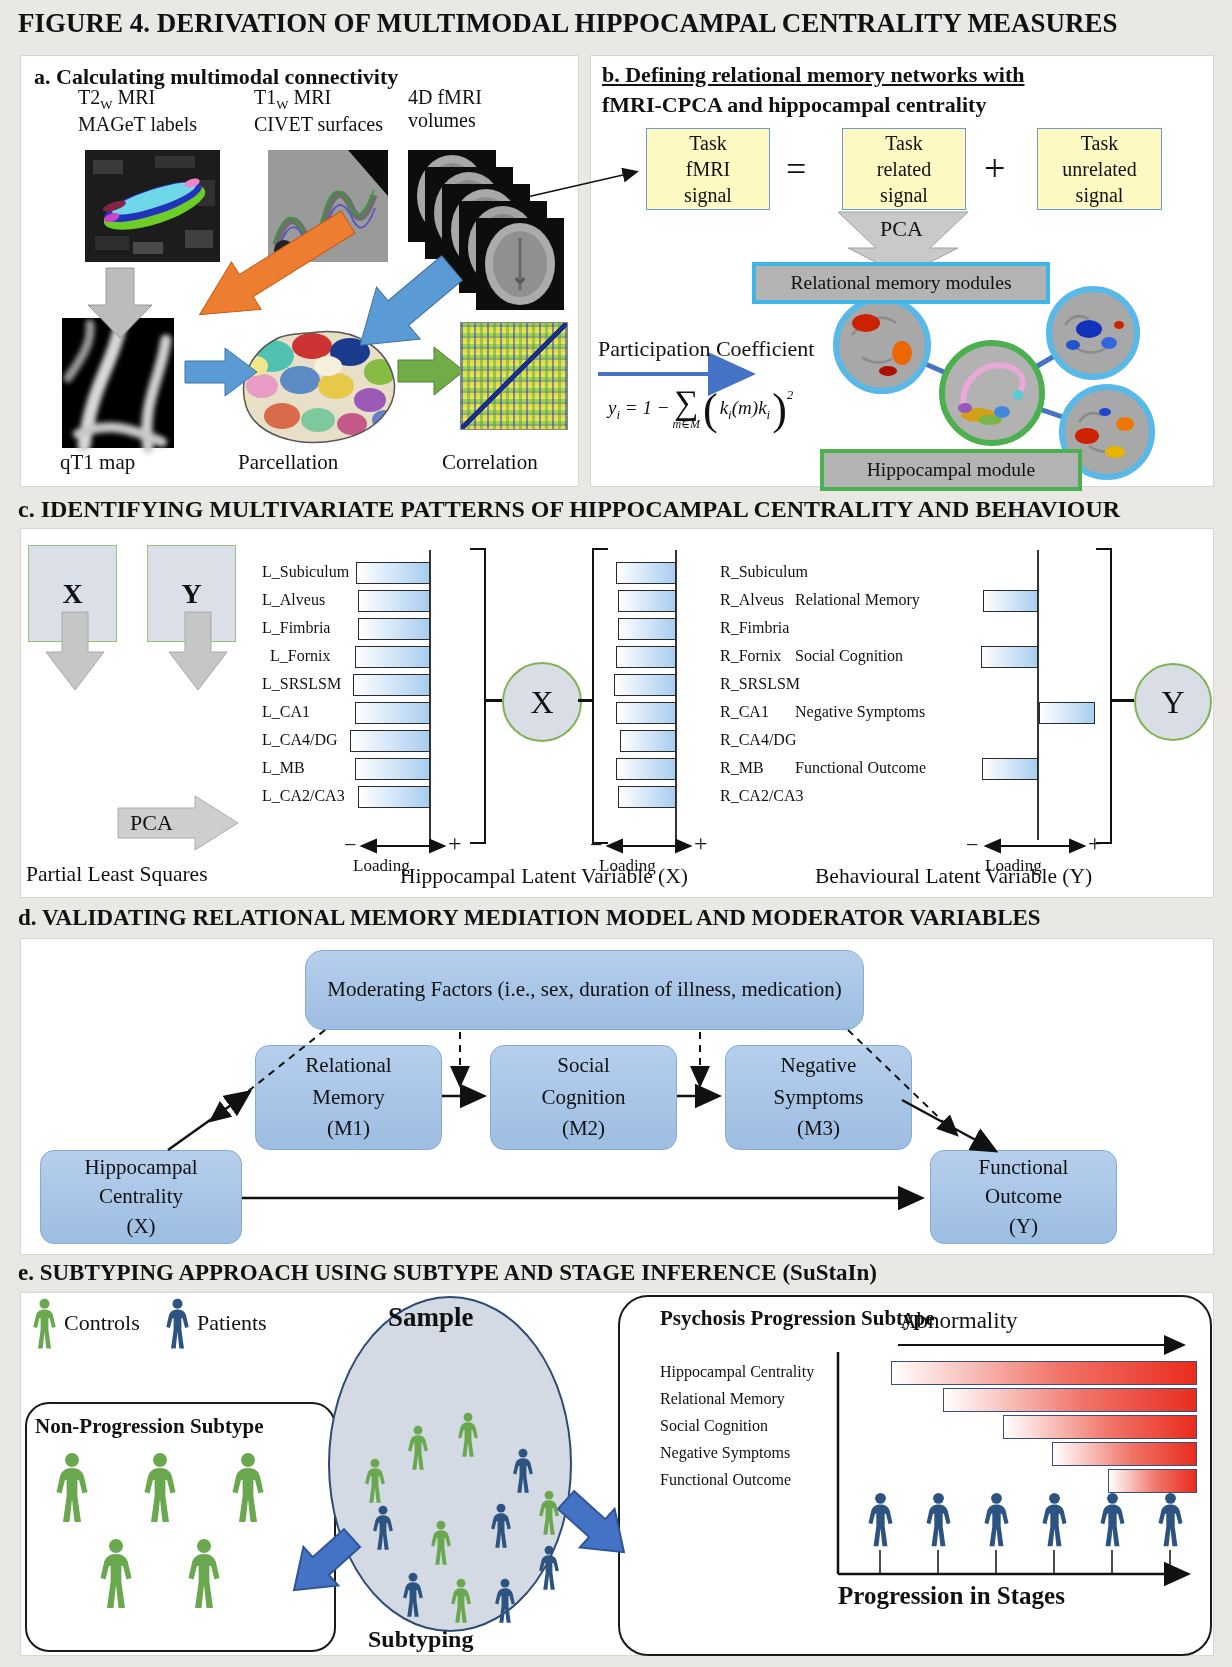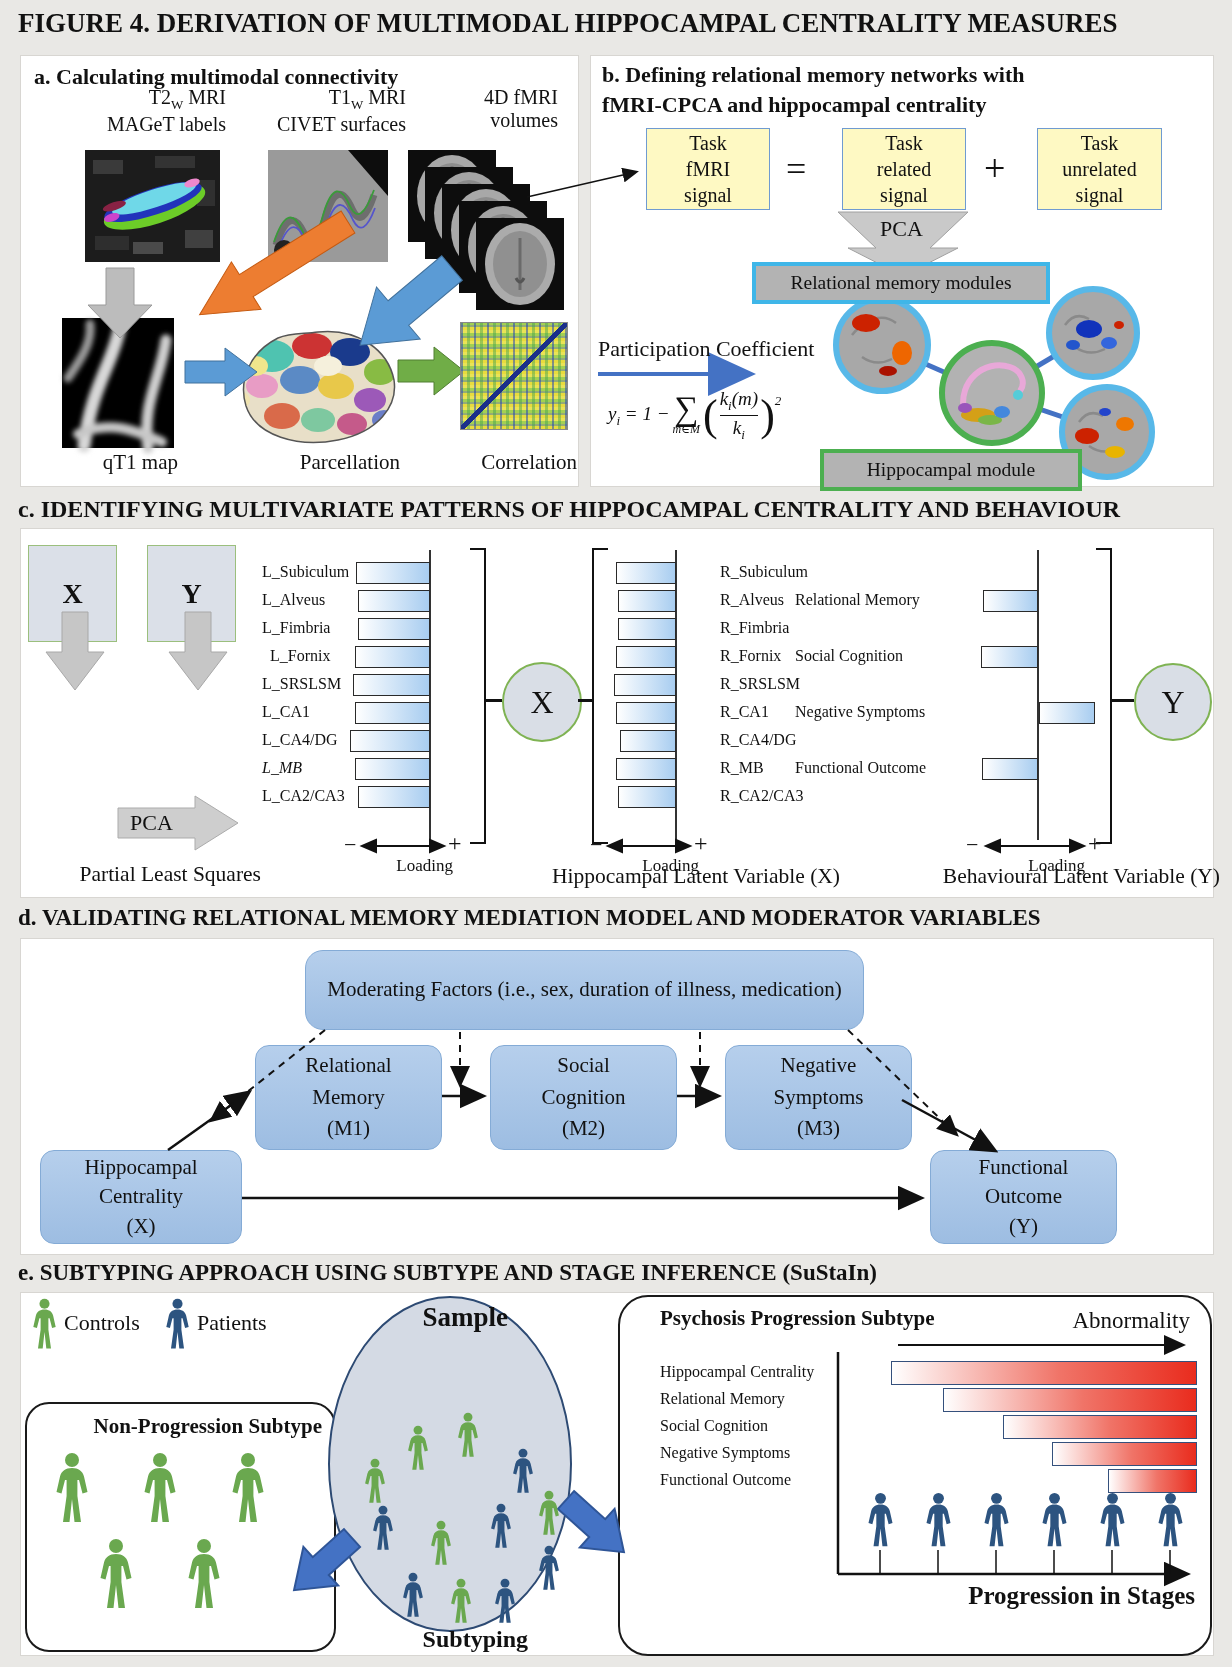--- a/index.html
+++ b/index.html
@@ -3,21 +3,21 @@
 <meta charset="utf-8">
 <style>
   html,body{margin:0;padding:0;background:#e9e8e5;}
   #page{position:relative;width:1232px;height:1667px;background:#e9e8e5;
         font-family:"Liberation Serif","DejaVu Serif",serif;color:#111;overflow:hidden;}
   .abs{position:absolute;}
   .panel{position:absolute;background:#ffffff;border:1px solid #d8d6d2;z-index:0;}
   #overlay{position:absolute;left:0;top:0;z-index:2;pointer-events:none;}
   .z1{z-index:1;} .z3{z-index:3;}
   .hdr{font-weight:bold;z-index:3;}
-  .center{text-align:right;}
+  .center{text-align:left;}
   .ml{white-space:pre-line;}
   .eqbox{background:#fef9c3;border:1.5px solid #6f9bd1;display:flex;align-items:center;justify-content:center;
          text-align:center;font-size:20px;line-height:1.3;z-index:1;position:absolute;}
   .graybox{background:#b3b3b3;display:flex;align-items:center;justify-content:center;font-size:19.5px;z-index:3;position:absolute;}
   .medbox{background:linear-gradient(#b6cfec,#9dbde2);border:1.5px solid #84abd6;border-radius:14px;
           display:flex;align-items:center;justify-content:center;text-align:center;font-size:21px;line-height:1.5;z-index:1;position:absolute;}
   .plsbox{background:#dbe0e8;border:1.5px solid #9bbf7d;display:flex;align-items:center;justify-content:center;z-index:1;position:absolute;}
   .circleXY{background:#d9dee6;border:2.5px solid #7fb353;border-radius:50%;display:flex;align-items:center;justify-content:center;
             font-size:32px;z-index:3;position:absolute;}
   .bar{position:absolute;height:20px;border:1.2px solid #2a2a2a;background:linear-gradient(to right,#ffffff,#a8cdf0);z-index:3;}
@@ -33,21 +33,21 @@
   .pg{color:#6aa84f;} .pb{color:#2d5480;}
   .corr{position:absolute;z-index:3;border:1px solid #888;background-color:#cfd84a;background-image:
     linear-gradient(135deg, transparent 48.5%, #1b2f8a 48.5%, #1b2f8a 51.5%, transparent 51.5%),
     repeating-linear-gradient(90deg, rgba(25,60,190,.5) 0 2px, transparent 2px 6px, rgba(60,160,80,.45) 6px 9px, transparent 9px 13px),
     repeating-linear-gradient(0deg, rgba(235,220,60,.9) 0 3px, rgba(40,90,200,.35) 3px 5px, rgba(120,200,90,.5) 5px 8px, rgba(240,230,90,.8) 8px 11px);}
   .formula{position:absolute;display:flex;align-items:center;font-style:italic;font-size:19px;z-index:3;}
   .formula sub{font-size:13px;}
   .sumwrap{display:inline-flex;flex-direction:column;align-items:center;margin:0 3px;}
   .sum{font-size:34px;line-height:.9;font-style:normal;}
   .sumsub{font-size:12px;margin-top:-2px;}
-  .frac{display:inline-flex;flex-direction:column;align-items:center;margin:0 2px;}
+  .frac{display:inline-flex;flex-direction:row;align-items:flex-start;margin:0 2px;}
   .frac .fbar{height:1.5px;background:#111;align-self:stretch;margin:1px 0;}
   .bigparen{font-size:44px;font-weight:100;font-style:normal;line-height:.8;}
   .exp{font-size:13px;margin-top:-30px;}
 </style>
 </head>
 <body>
 
 <div id="page">
 
   <div class="panel" style="left:20px;top:55px;width:557px;height:430px;"></div>
@@ -306,21 +306,21 @@
     <span>CIVET surfaces</span>
   </div>
   <div class="abs center z3" style="left:408px;top:86px;width:150px;font-size:20px;">
     <span>4D fMRI</span><br><span>volumes</span>
   </div>
   <div class="abs center z3" style="left:60px;top:450px;width:118px;font-size:21px;">qT1 map</div>
   <div class="abs center z3" style="left:238px;top:450px;width:162px;font-size:21px;">Parcellation</div>
   <div class="abs center z3" style="left:442px;top:450px;width:135px;font-size:21px;">Correlation</div>
   <div class="corr" style="left:460px;top:322px;width:106px;height:106px;"></div>
 
-  <div class="abs hdr" style="left:602px;top:62px;font-size:22px;">b. Defining relational memory networks with</div>
+  <div class="abs hdr" style="left:602px;top:62px;font-size:22px;text-decoration:underline;">b. Defining relational memory networks with</div>
   <div class="abs hdr" style="left:602px;top:92px;font-size:22px;">fMRI-CPCA and hippocampal centrality</div>
   <div class="eqbox ml" style="left:646px;top:128px;width:122px;height:80px;">Task
 fMRI
 signal</div>
   <div class="abs z3" style="left:786px;top:148px;font-size:36px;">=</div>
   <div class="eqbox ml" style="left:842px;top:128px;width:122px;height:80px;">Task
 related
 signal</div>
   <div class="abs z3" style="left:984px;top:146px;font-size:38px;">+</div>
   <div class="eqbox ml" style="left:1037px;top:128px;width:123px;height:80px;">Task
@@ -360,21 +360,21 @@
   <div class="abs z3" style="left:130px;top:810px;font-size:22px;">PCA</div>
   <div class="abs center z3" style="left:26px;top:862px;width:235px;font-size:21.5px;">Partial Least Squares</div>
 
   <div class="rowlab" style="left:262px;top:561px;">L_Subiculum</div>
   <div class="rowlab" style="left:262px;top:589px;">L_Alveus</div>
   <div class="rowlab" style="left:262px;top:617px;">L_Fimbria</div>
   <div class="rowlab" style="left:262px;top:645px;margin-left:8px;">L_Fornix</div>
   <div class="rowlab" style="left:262px;top:673px;">L_SRSLSM</div>
   <div class="rowlab" style="left:262px;top:701px;">L_CA1</div>
   <div class="rowlab" style="left:262px;top:729px;">L_CA4/DG</div>
-  <div class="rowlab" style="left:262px;top:757px;font-style:italic;">L_MB</div>
+  <div class="rowlab" style="left:262px;top:757px;">L_MB</div>
   <div class="rowlab" style="left:262px;top:785px;">L_CA2/CA3</div>
   <div class="bar" style="top: 562px; right: 802px; width: 72px;"></div>
   <div class="bar" style="top: 590px; right: 802px; width: 70px;"></div>
   <div class="bar" style="top: 618px; right: 802px; width: 70px;"></div>
   <div class="bar" style="top: 646px; right: 802px; width: 73px;"></div>
   <div class="bar" style="top: 674px; right: 802px; width: 75px;"></div>
   <div class="bar" style="top: 702px; right: 802px; width: 73px;"></div>
   <div class="bar" style="top: 730px; right: 802px; width: 78px;"></div>
   <div class="bar" style="top: 758px; right: 802px; width: 73px;"></div>
   <div class="bar" style="top: 786px; right: 802px; width: 70px;"></div>

